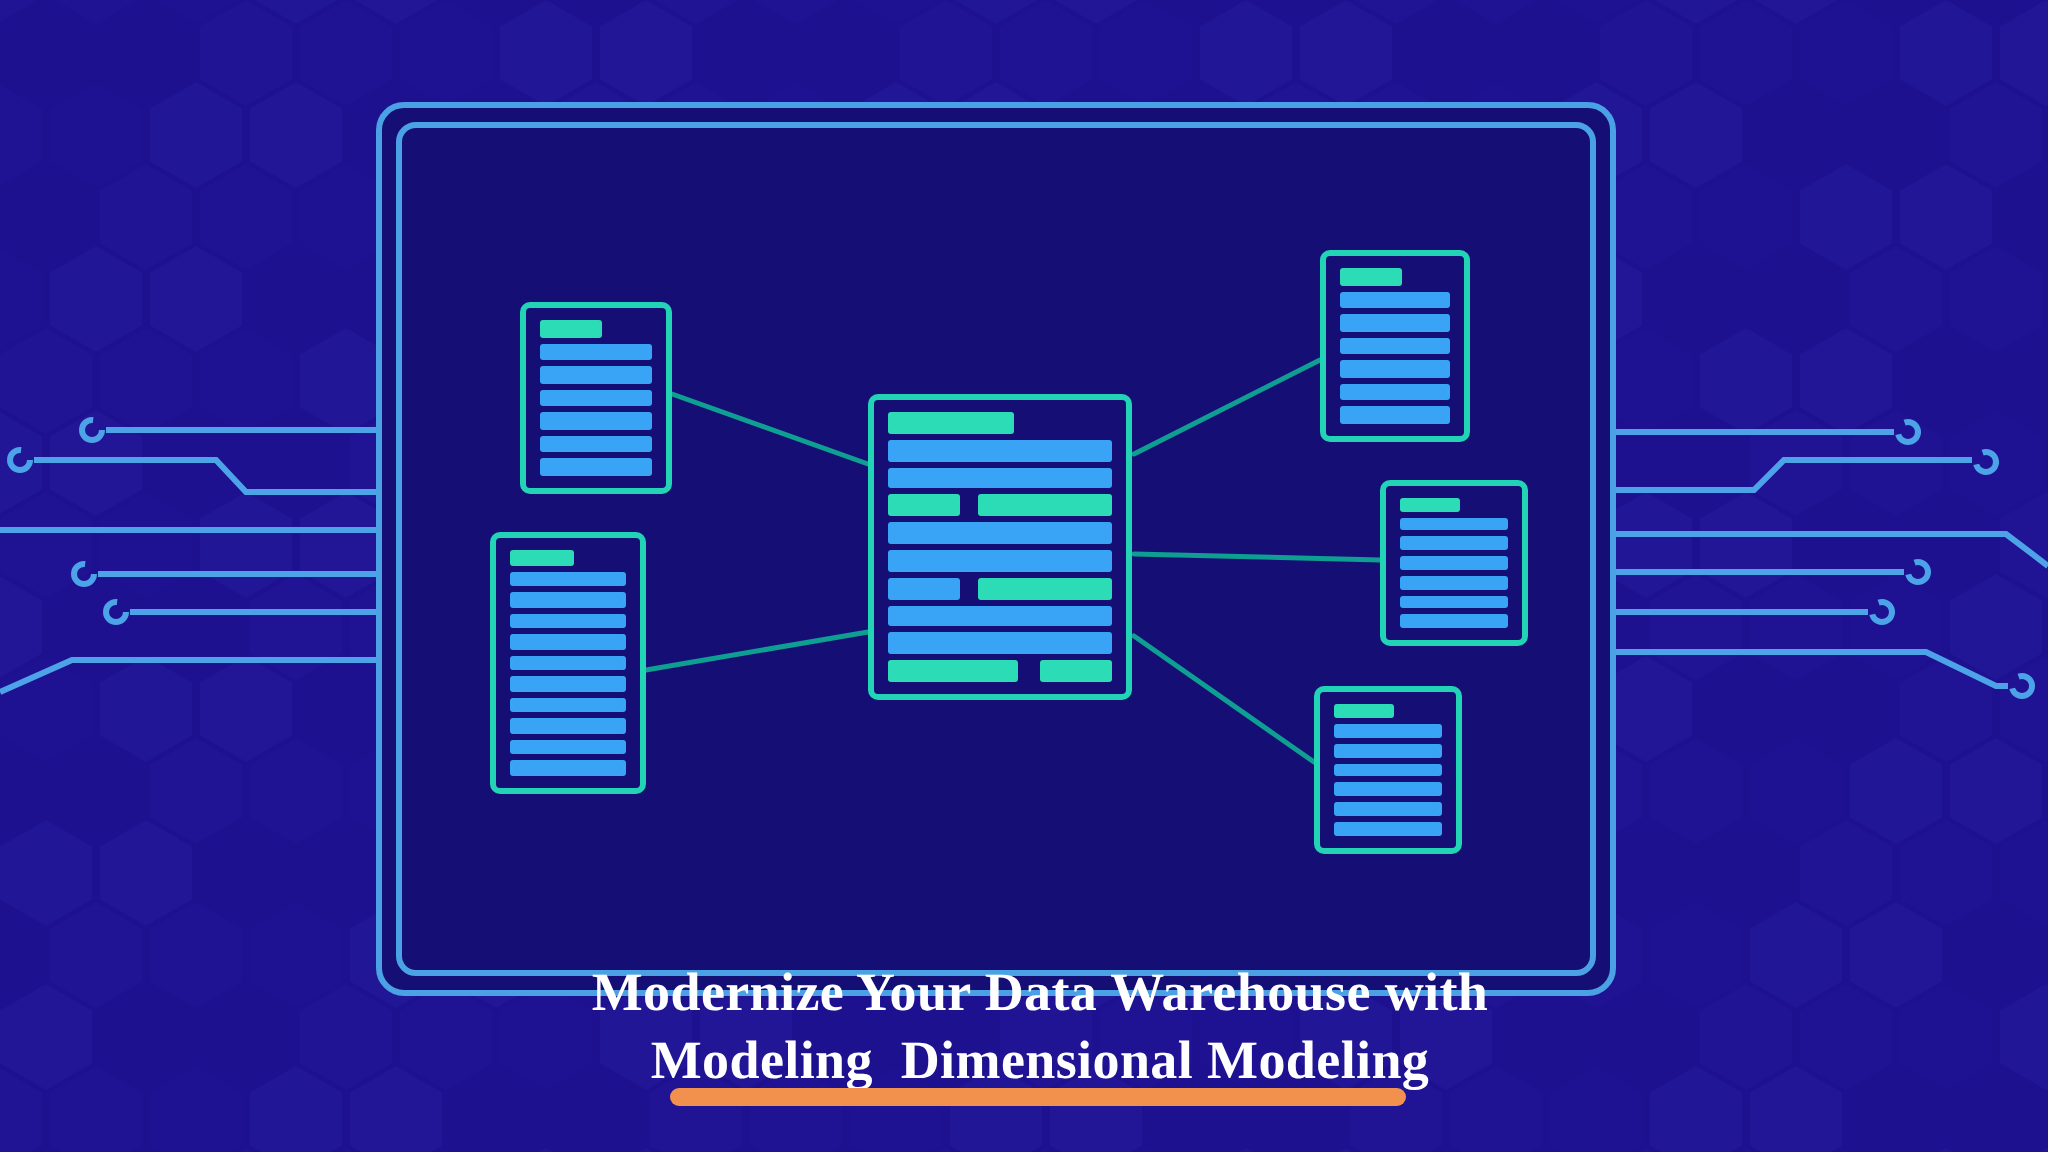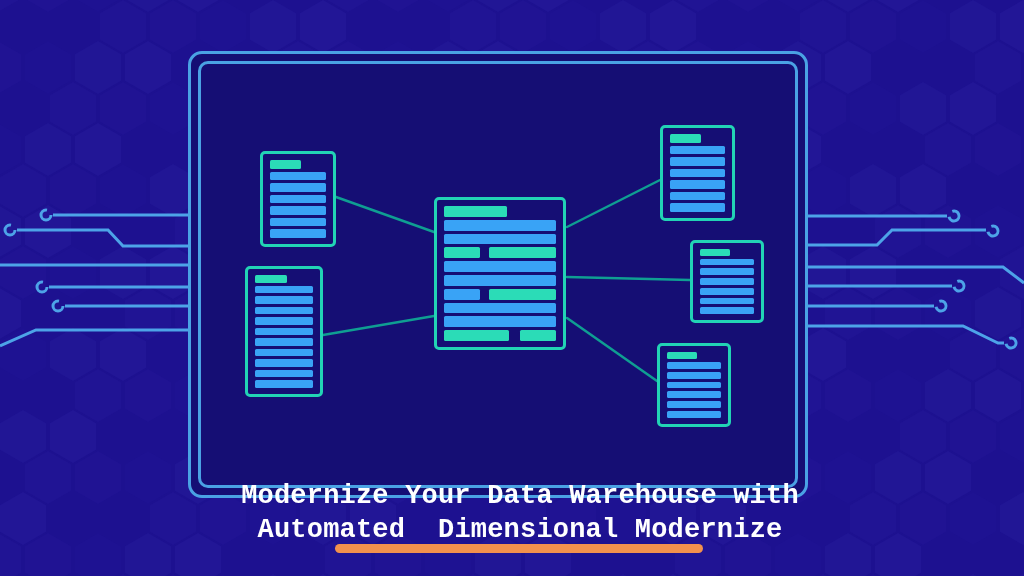--- a/index.html
+++ b/index.html
@@ -1,19 +1,19 @@
 <!DOCTYPE html>
 <html style="--background: #1d1190; --panel-fill: #150e74; --panel-border: #4aa2e4; --circuit: #4da3e8; --node-border: #22d3b5; --connector: #0f9e92; --bar-blue: #39a3f6; --bar-green: #2bdcb7; --underline: #f2914d; --title-text: #ffffff; --hexagon: #7a6cff;"><head>
 <meta charset="utf-8">
 <style>
   html,body{margin:0;padding:0;}
   .stage{
     position:relative;width:1024px;height:576px;overflow:hidden;
     background:var(--background,#1d1190);
-    font-family:Liberation Mono, monospace;
+    font-family:Liberation Serif, serif;
   }
   
   #hex-layer{position:absolute;inset:0;z-index:1;}
   .hex{position:absolute;width:46px;height:53px;
     clip-path:polygon(50% 0,100% 25%,100% 75%,50% 100%,0 75%,0 25%);}
   
   .svg-abs{position:absolute;left:0;top:0;z-index:2;}
   .circuit path,.circuit circle{stroke:var(--circuit,#4da3e8);stroke-width:3;fill:none;}
   .connectors{z-index:5;}
   .connectors line{stroke:var(--connector,#0f9e92);stroke-width:2.5;stroke-linecap:round;}
@@ -494,16 +494,16 @@
       </div>
       <div class="doc-row">
         <div class="bar blue" style="width: 100%;"></div>
       </div>
       <div class="doc-row">
         <div class="bar blue" style="width: 100%;"></div>
       </div>
     </div>
 
   <div class="title l1">Modernize Your Data Warehouse with</div>
-  <div class="title l2">Automated  Dimensional Modernize</div>
+  <div class="title l2">Modeling  Dimensional Modeling</div>
   <div class="underline"></div>
 
 </div>
 
 </body></html>

